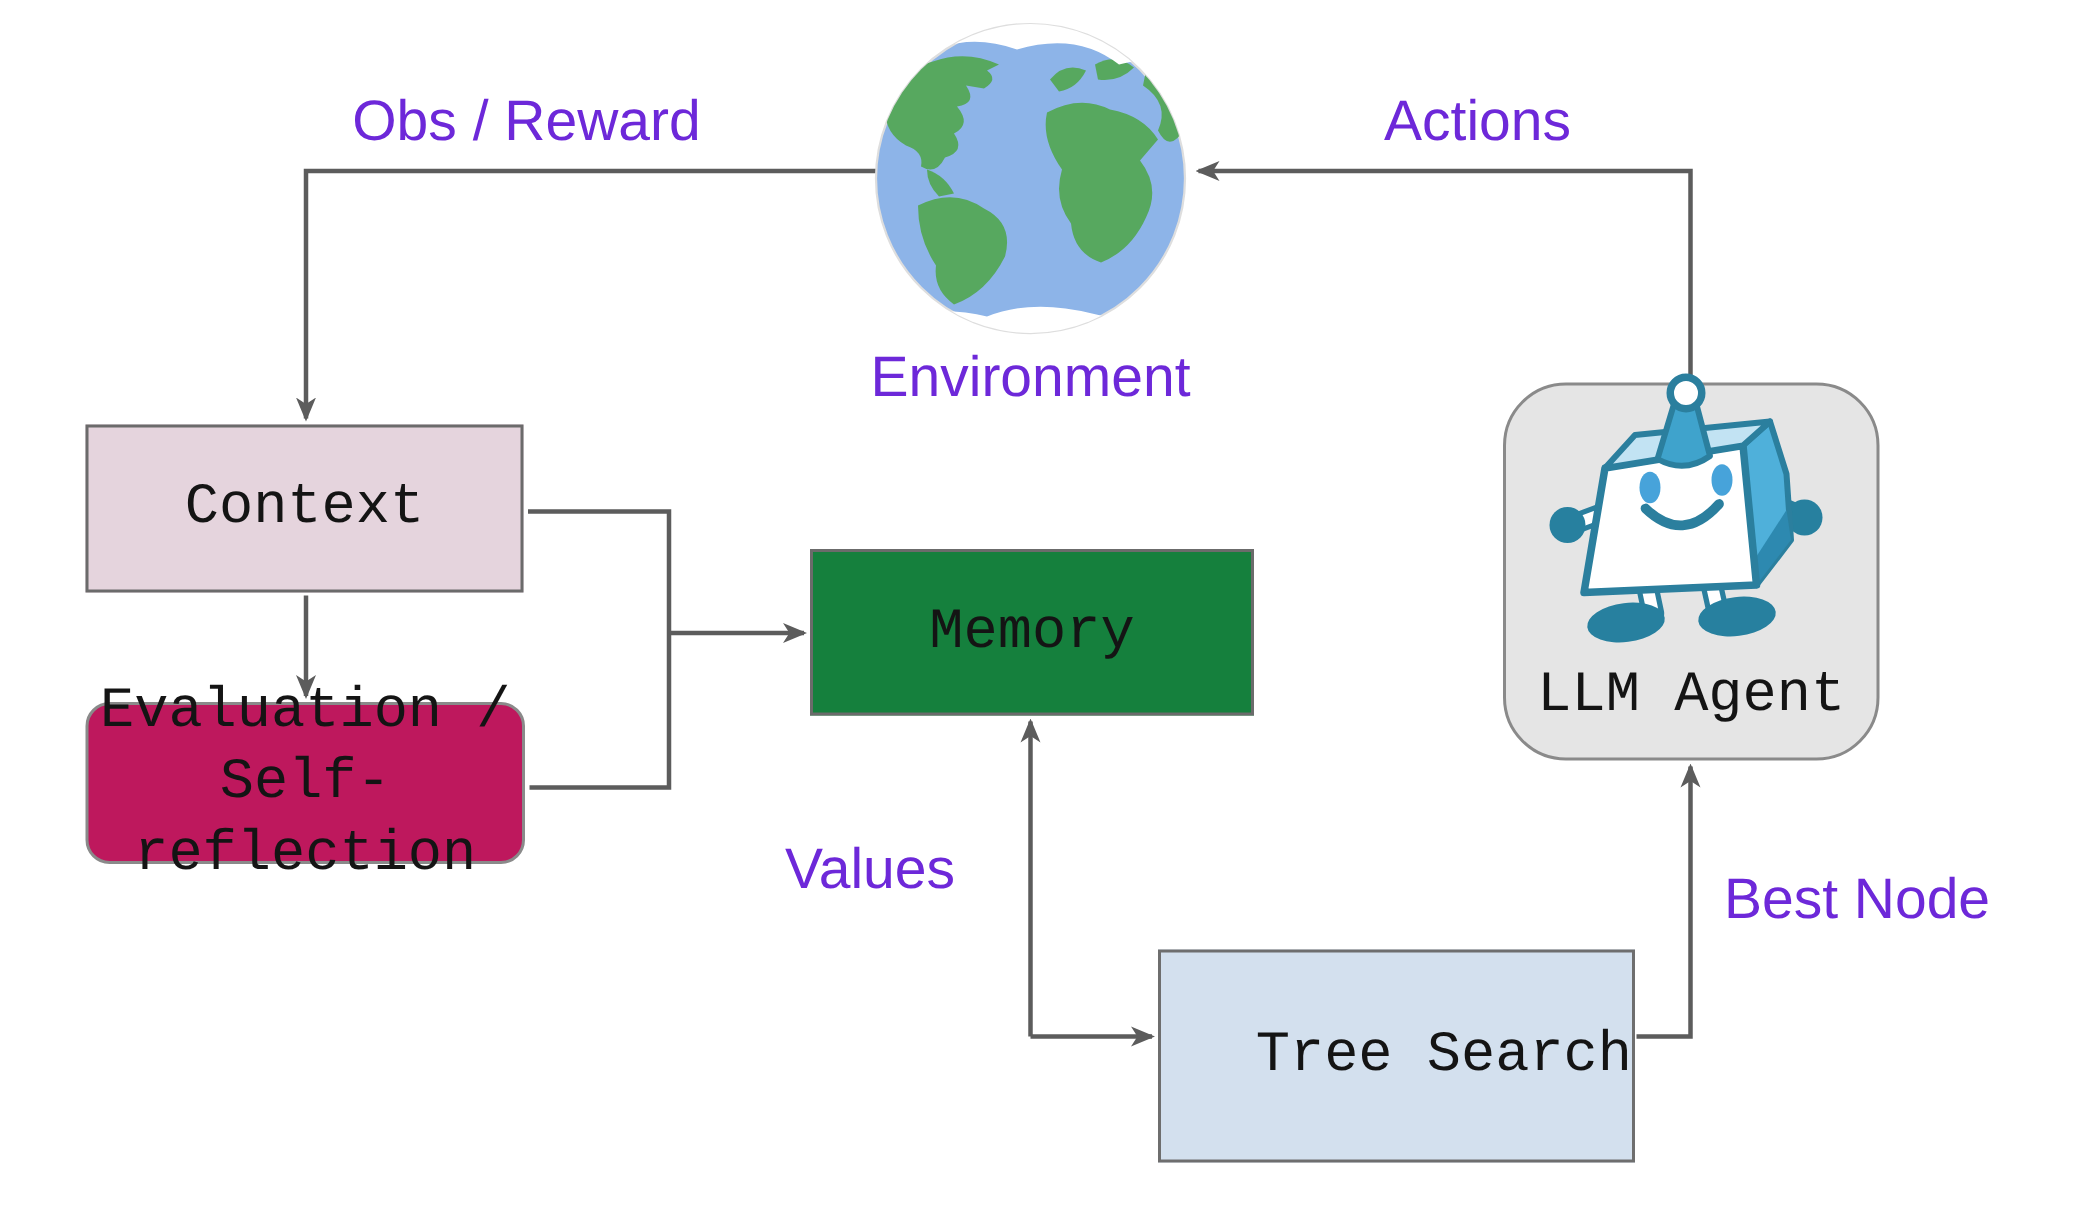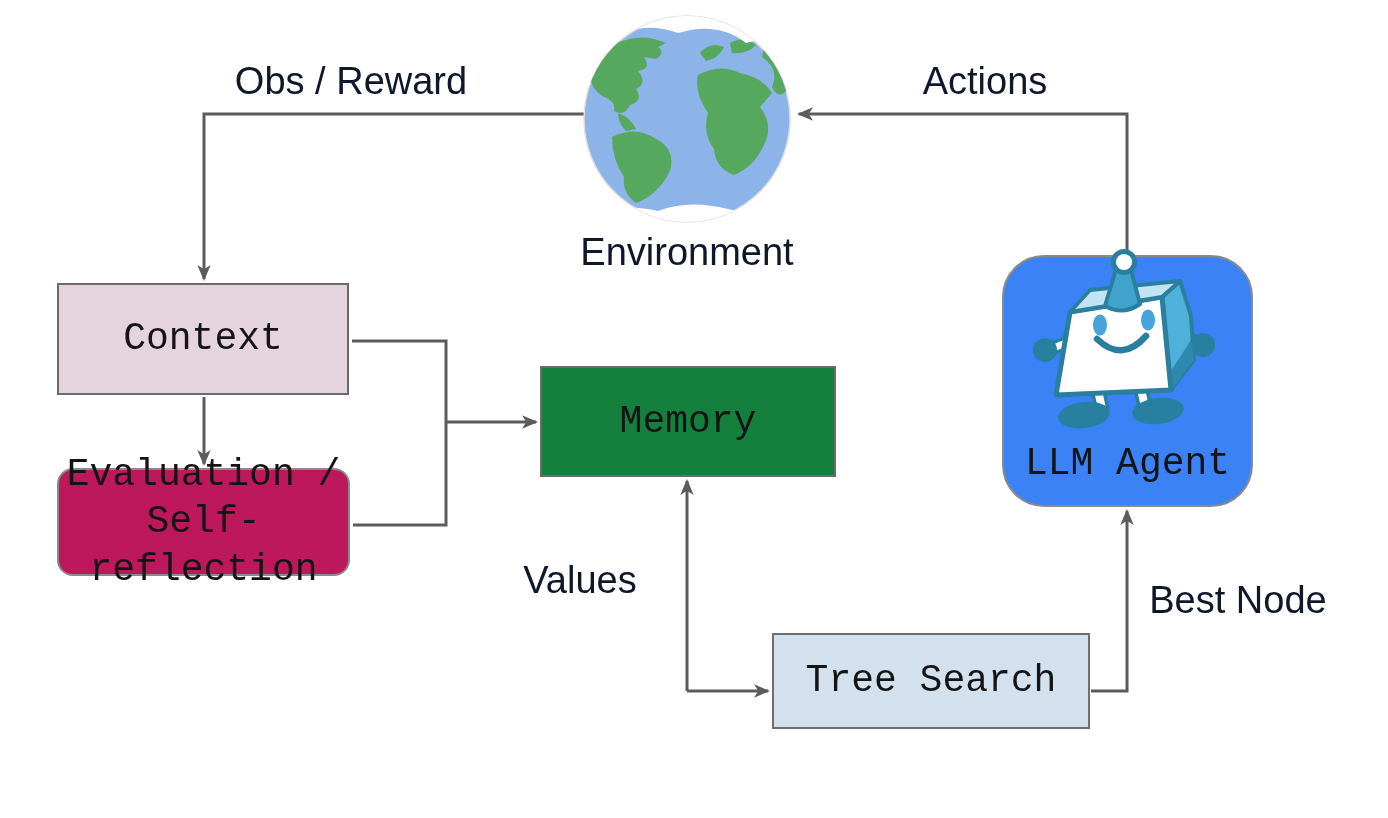--- a/index.html
+++ b/index.html
@@ -9,27 +9,27 @@
   }
   .connectors{position:absolute;left:0;top:0;z-index:1;}
   .node{
     position:absolute;z-index:2;box-sizing:border-box;
     display:flex;align-items:center;justify-content:center;text-align:center;
   }
   .node-label{font-size:38px;line-height:1.25;white-space:pre-line;color:#141414;font-family:Liberation Mono, monospace;}
   .node-context{left:57px;top:283px;width:292px;height:112px;background:#e5d4dd;border:2px solid #6b6b6b;}
   .node-evaluation{left:57px;top:468px;width:293px;height:108px;background:#be185d;border:2px solid #8a8a8a;border-radius:16px;}
   .node-memory{left:540px;top:366px;width:296px;height:111px;background:#15803d;border:2px solid #6b6b6b;}
-  .node-treesearch{left:772px;top:633px;width:318px;height:96px;background:#d3e0ee;border:2px solid #6e6e6e;}
+  .node-treesearch{left:772px;top:633px;width:318px;height:142px;background:#d3e0ee;border:2px solid #6e6e6e;justify-content:flex-end;}
   .node-llm{
-    left:1002px;top:255px;width:251px;height:252px;background:#3b82f6;border:2px solid #8a8a8a;border-radius:42px;
+    left:1002px;top:255px;width:251px;height:252px;background:#e5e5e5;border:2px solid #8a8a8a;border-radius:42px;
     align-items:flex-end;justify-content:center;padding-bottom:18px;
   }
   .float-label{
-    position:absolute;z-index:4;font-size:38px;white-space:nowrap;color:#0f172a;
+    position:absolute;z-index:4;font-size:38px;white-space:nowrap;color:#6d28d9;
     transform:translateX(-50%);
   }
   .lbl-obs{left:351px;top:60px;}
   .lbl-actions{left:937px;top:60px;margin-left:48px;}
   .lbl-environment{left:687px;top:231px;}
   .lbl-values{left:580px;top:559px;}
   .lbl-bestnode{left:1238px;top:579px;}
   .globe{position:absolute;left:578px;top:13px;z-index:2;}
   .robot{position:absolute;left:1020px;top:248px;z-index:3;pointer-events:none;}
 </style>

